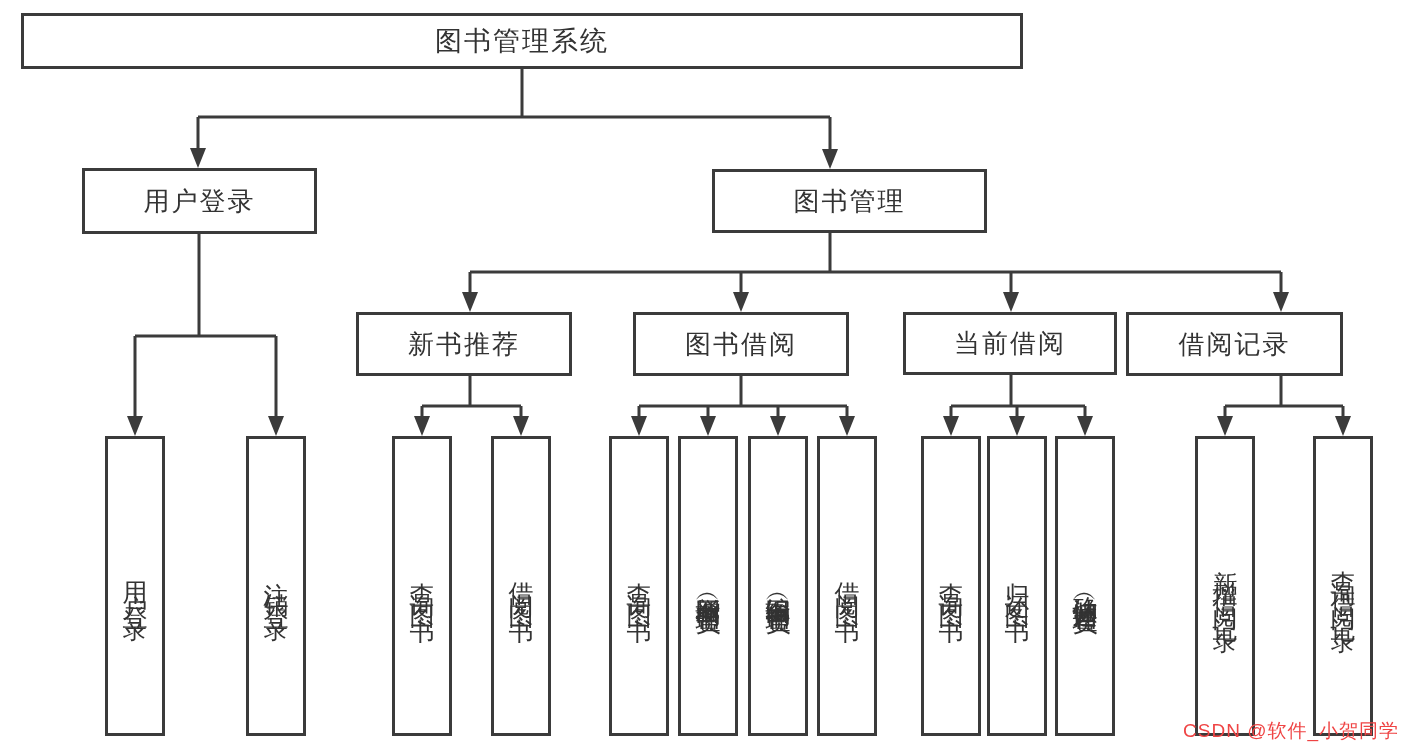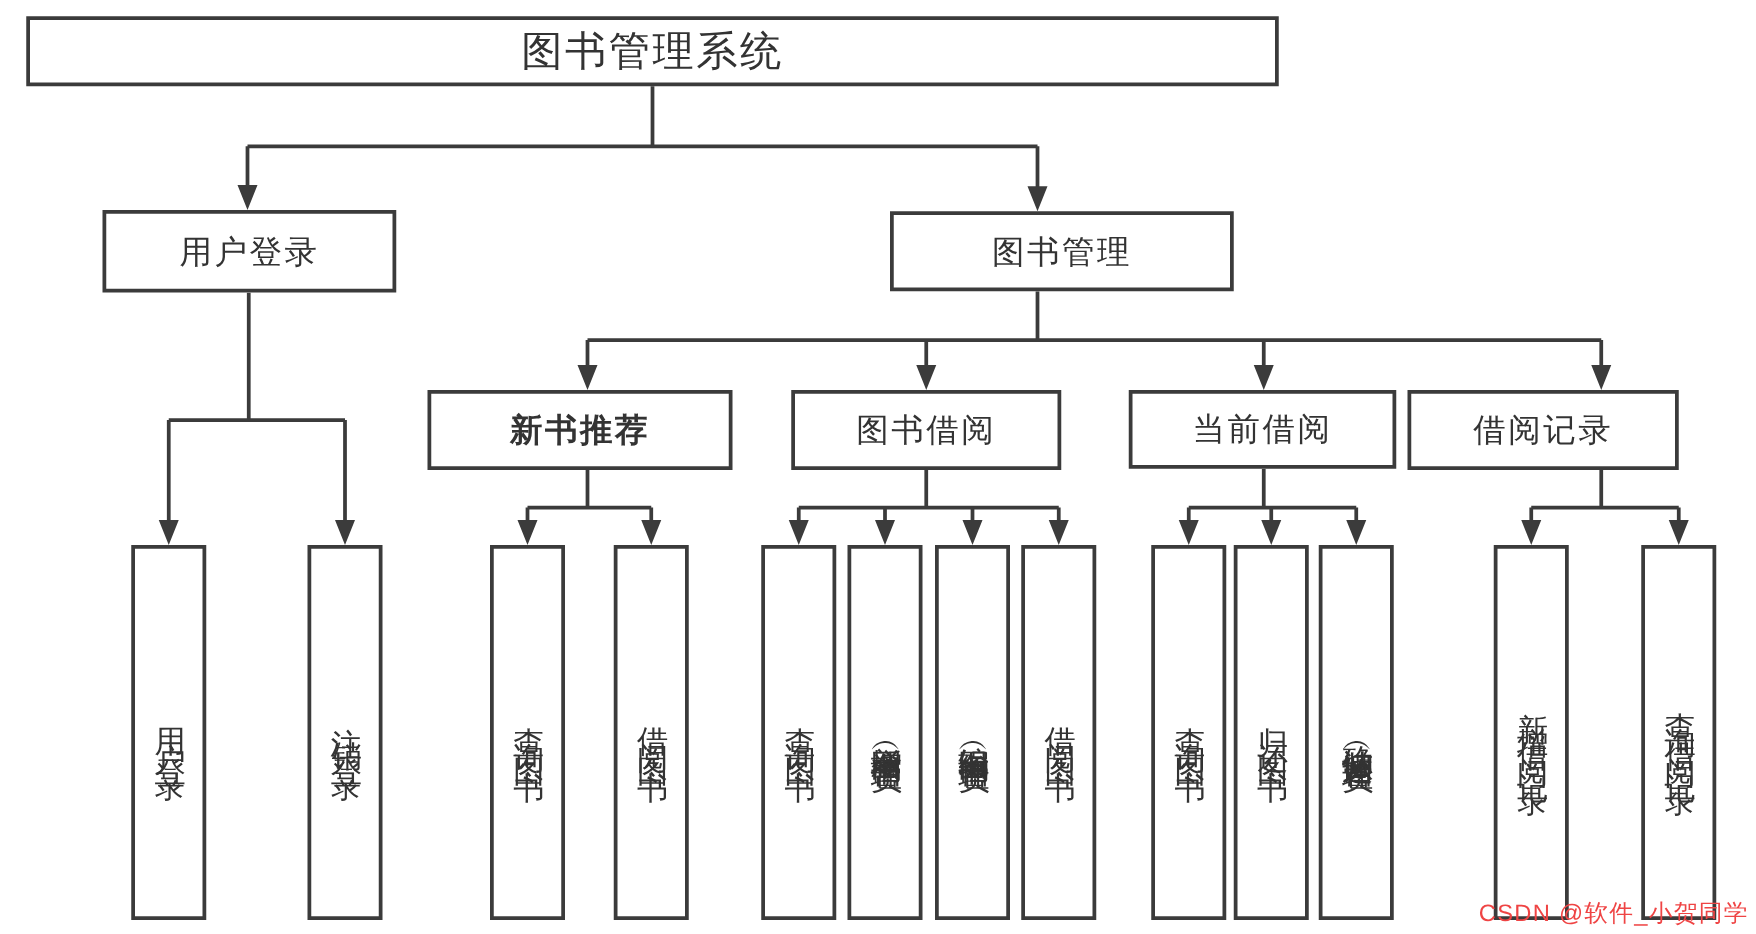--- a/index.html
+++ b/index.html
@@ -27,21 +27,21 @@
     position: absolute;
     box-sizing: border-box;
     border: 3px solid #3b3b3b;
     background: #ffffff;
     display: flex;
     align-items: center;
     justify-content: center;
     text-align: center;
   }
   .hbox { font-size: 26px; letter-spacing: 2px; }
-  .rootbox { font-size: 33px; }
+  .rootbox { font-size: 27px; }
   .vbox span {
     writing-mode: vertical-rl;
     text-orientation: mixed;
     font-size: 25px;
     letter-spacing: 12px;
     line-height: 1;
     white-space: nowrap;
   }
   .vbox.tight span { letter-spacing: 2px; }
   .watermark {
@@ -86,21 +86,21 @@
              M1077 416 L1093 416 L1085 436 Z
              M1217 416 L1233 416 L1225 436 Z
              M1335 416 L1351 416 L1343 436 Z"></path>
   </svg>
 
   <div class="box hbox rootbox" style="left:21px; top:13px; width:1002px; height:56px;">图书管理系统</div>
 
   <div class="box hbox" style="left:82px; top:168px; width:235px; height:66px;">用户登录</div>
   <div class="box hbox" style="left:712px; top:169px; width:275px; height:64px;">图书管理</div>
 
-  <div class="box hbox" style="left:342px; top:312px; width:244px; height:64px;font-weight:bold;">新书推荐</div>
+  <div class="box hbox" style="left:356px; top:312px; width:216px; height:64px;">新书推荐</div>
   <div class="box hbox" style="left:903px; top:312px; width:214px; height:63px;">当前借阅</div>
   <div class="box hbox" style="left:633px; top:312px; width:216px; height:64px;">图书借阅</div>
   <div class="box hbox" style="left:1126px; top:312px; width:217px; height:64px;">借阅记录</div>
 
   <div class="box vbox" style="left:105px; top:436px; width:60px; height:300px;">
     <span>用户登录</span>
   </div>
   <div class="box vbox" style="left:246px; top:436px; width:60px; height:300px;">
     <span>注销登录</span>
   </div>

